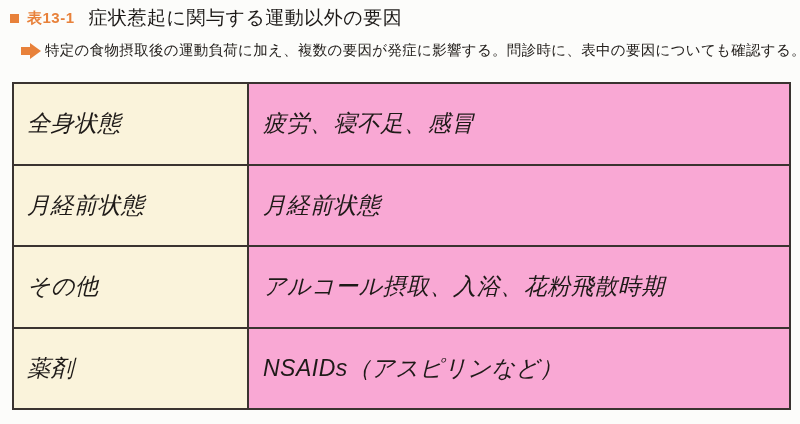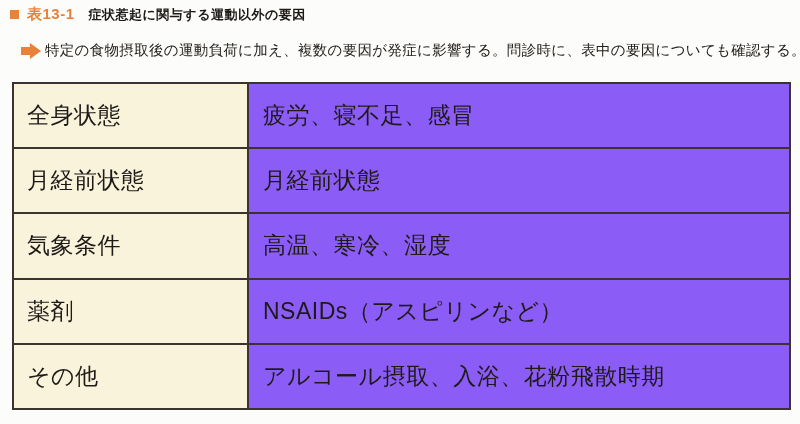--- a/index.html
+++ b/index.html
@@ -36,22 +36,22 @@
   }
   .caption .label {
     color: var(--accent);
     font-weight: bold;
     font-size: 15px;
     letter-spacing: 0.5px;
     margin-right: 14px;
   }
   .caption .title {
     color: #1C1917;
-    font-weight: bold;
-    font-size: 13px;
+    font-weight: normal;
+    font-size: 19px;
     letter-spacing: 0.5px;
   }
   .note {
     position: absolute;
     left: 21px;
     top: 41px;
     display: flex;
     align-items: center;
     white-space: nowrap;
   }
@@ -81,40 +81,41 @@
     letter-spacing: 0.3px;
   }
   table.factors {
     position: absolute;
     left: 12px;
     top: 82px;
     width: 779px;
     height: 328px;
     border-collapse: collapse;
     table-layout: fixed;
+    font-style: italic;
   }
   table.factors th,
   table.factors td {
     border: 2px solid var(--border);
     font-size: 23px;
     font-weight: normal;
     color: var(--ink);
     text-align: left;
     vertical-align: middle;
     letter-spacing: 0.5px;
     overflow: hidden;
     white-space: nowrap;
   }
   table.factors th {
     width: 235px;
     background: var(--cream);
     padding: 0 0 0 13px;
   }
   table.factors td {
-    background: #8b5cf6;
+    background: #f9a8d4;
     padding: 0 0 0 14px;
   }
 </style>
 </head>
 <body>
 
 <div class="caption">
   <span class="sq"></span>
   <span class="label">表13-1</span>
   <span class="title">症状惹起に関与する運動以外の要因</span>
@@ -132,25 +133,21 @@
   <tbody id="factors-tbody">
       <tr>
         <th>全身状態</th>
         <td>疲労、寝不足、感冒</td>
       </tr>
       <tr>
         <th>月経前状態</th>
         <td>月経前状態</td>
       </tr>
       <tr>
-        <th>気象条件</th>
-        <td>高温、寒冷、湿度</td>
+        <th>その他</th>
+        <td>アルコール摂取、入浴、花粉飛散時期</td>
       </tr>
       <tr>
         <th>薬剤</th>
         <td>NSAIDs（アスピリンなど）</td>
       </tr>
-      <tr>
-        <th>その他</th>
-        <td>アルコール摂取、入浴、花粉飛散時期</td>
-      </tr>
     </tbody>
 </table>
 
 </body></html>

